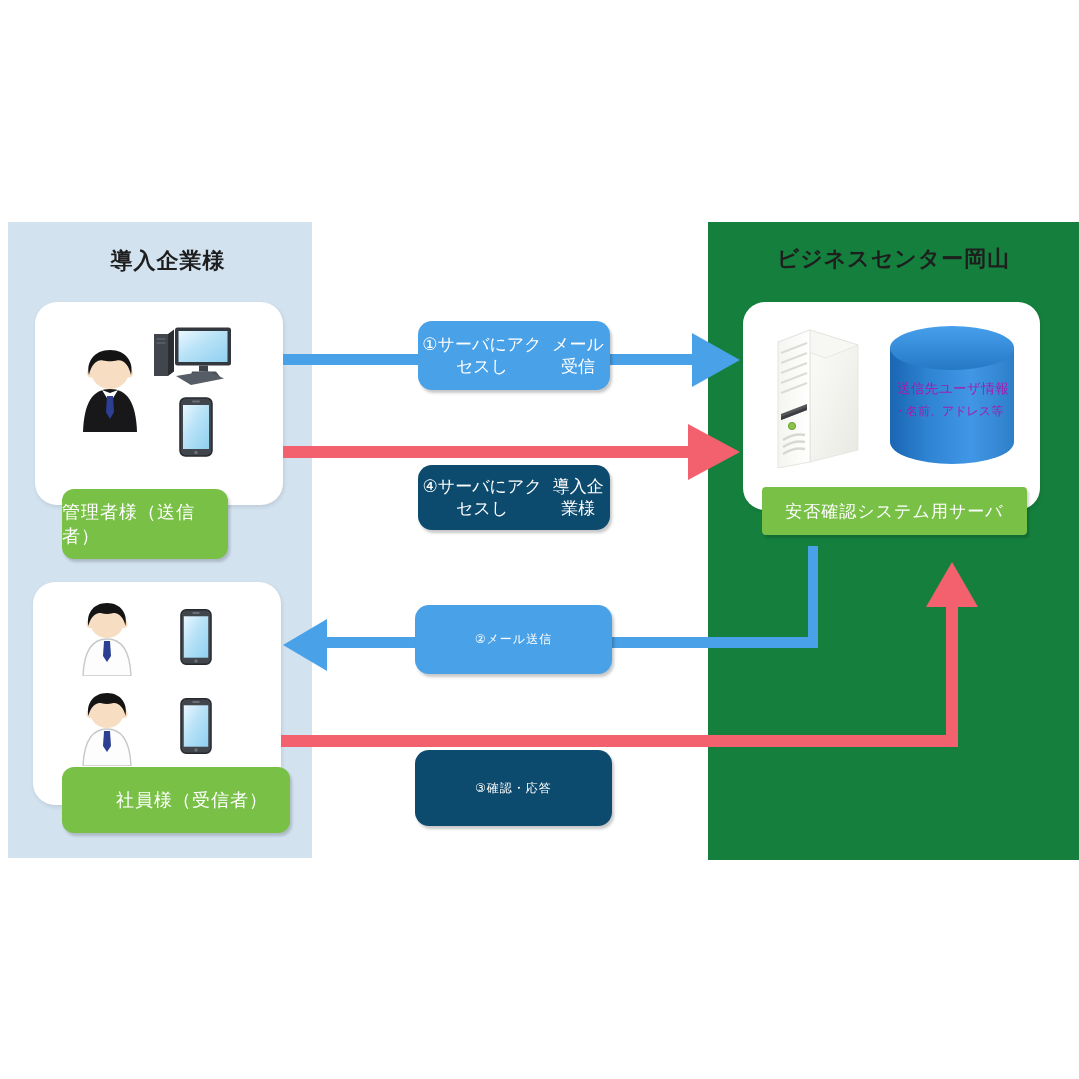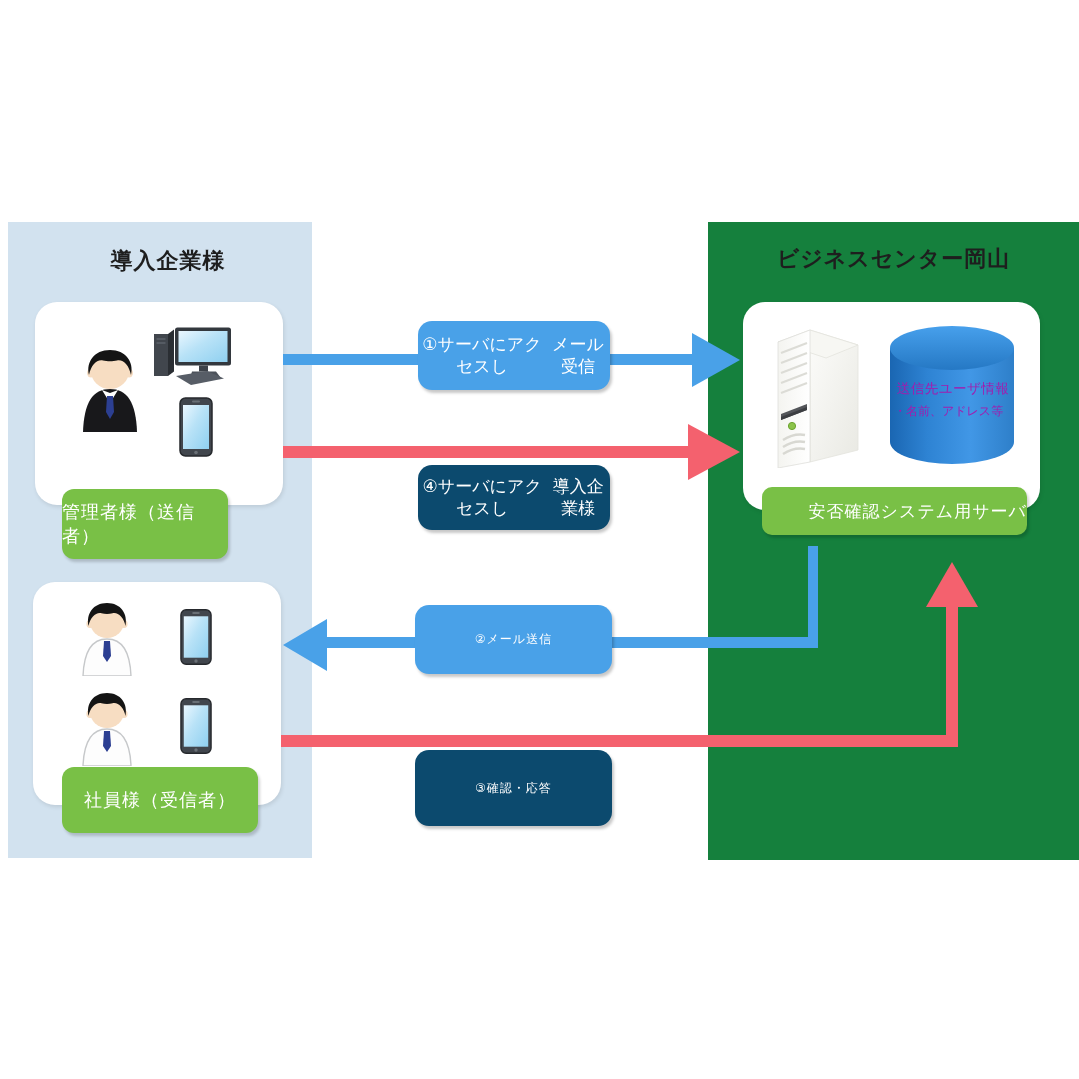--- a/index.html
+++ b/index.html
@@ -132,21 +132,21 @@
     <path d="M31 5 C17 5 10 16 12.5 28 C14.5 19 20 14 25.5 15.3 C29 16.2 33 16.2 36.5 15.3 C42 14 47.5 19 49.5 28 C52 16 45 5 31 5 Z" fill="#141414"></path>
   </svg>
 
   <svg class="icon" style="left:180px;top:697px;" width="32" height="58" viewBox="0 0 34 60">
     <rect x="1" y="1" width="32" height="58" rx="5.5" fill="#41464d" stroke="#26292d" stroke-width="1.5"></rect>
     <rect x="4" y="8" width="26" height="44" fill="url(#g-screen)"></rect>
     <rect x="13" y="3.5" width="8" height="2" rx="1" fill="#6a7076"></rect>
     <circle cx="17" cy="55.5" r="1.8" fill="#6a7076"></circle>
   </svg>
 
-  <div class="green-label" style="left:62px;top:767px;width:196px;height:66px;">
+  <div class="green-label" style="left:62px;top:767px;width:196px;height:66px;padding-left:32px;">
     <span>社員様（受信者）</span>
   </div>
 
   <div class="white-box" style="left:743px;top:302px;width:297px;height:208px;"></div>
 
   <svg class="icon" style="left:768px;top:318px;" width="98" height="150" viewBox="0 0 98 150">
     <path d="M42 12 L90 27 L90 132 L42 144 Z" fill="url(#g-srv-side)" stroke="#e3e3dd" stroke-width="0.8"></path>
     <path d="M10 24 L42 12 L90 27 L58 40 Z" fill="#f7f7f3" stroke="#e3e3dd" stroke-width="0.8"></path>
     <path d="M10 24 L42 12 L42 144 L10 150 Z" fill="url(#g-srv-front)" stroke="#dededa" stroke-width="0.8"></path>
     <line x1="13" y1="35" x2="39" y2="25" stroke="#dcdcd6" stroke-width="2"></line>
@@ -165,21 +165,21 @@
   <svg class="icon" style="left:888px;top:324px;" width="128" height="142" viewBox="0 0 128 142">
     <path d="M2 24 L2 118 A62 22 0 0 0 126 118 L126 24 Z" fill="url(#g-cyl)"></path>
     <ellipse cx="64" cy="24" rx="62" ry="22" fill="url(#g-cyltop)"></ellipse>
   </svg>
 
   <div class="db-text" style="left:892px;top:380px;width:122px;">
     <div class="dl1">送信先ユーザ情報</div>
     <div class="dl2">・名前、アドレス等</div>
   </div>
 
-  <div class="green-label" style="left:762px;top:487px;width:265px;height:48px;border-radius:10px;font-size:17px;justify-content:flex-end;">
+  <div class="green-label" style="left:762px;top:487px;width:265px;height:48px;border-radius:4px;font-size:17px;">
     <span>安否確認システム用サーバ</span>
   </div>
 
   <div class="shaft blue" style="left:283px;top:354px;width:409px;height:11px;"></div>
   <div class="tri" style="left:692px;top:333px;border-top:27px solid transparent;border-bottom:27px solid transparent;border-left:48px solid #49a1e8;"></div>
   <div class="flow-label blue" style="left:418px;top:321px;width:192px;height:69px;">
     <div class="l2">①サーバにアクセスし</div>
     <div class="l2">メール受信</div>
   </div>
 

